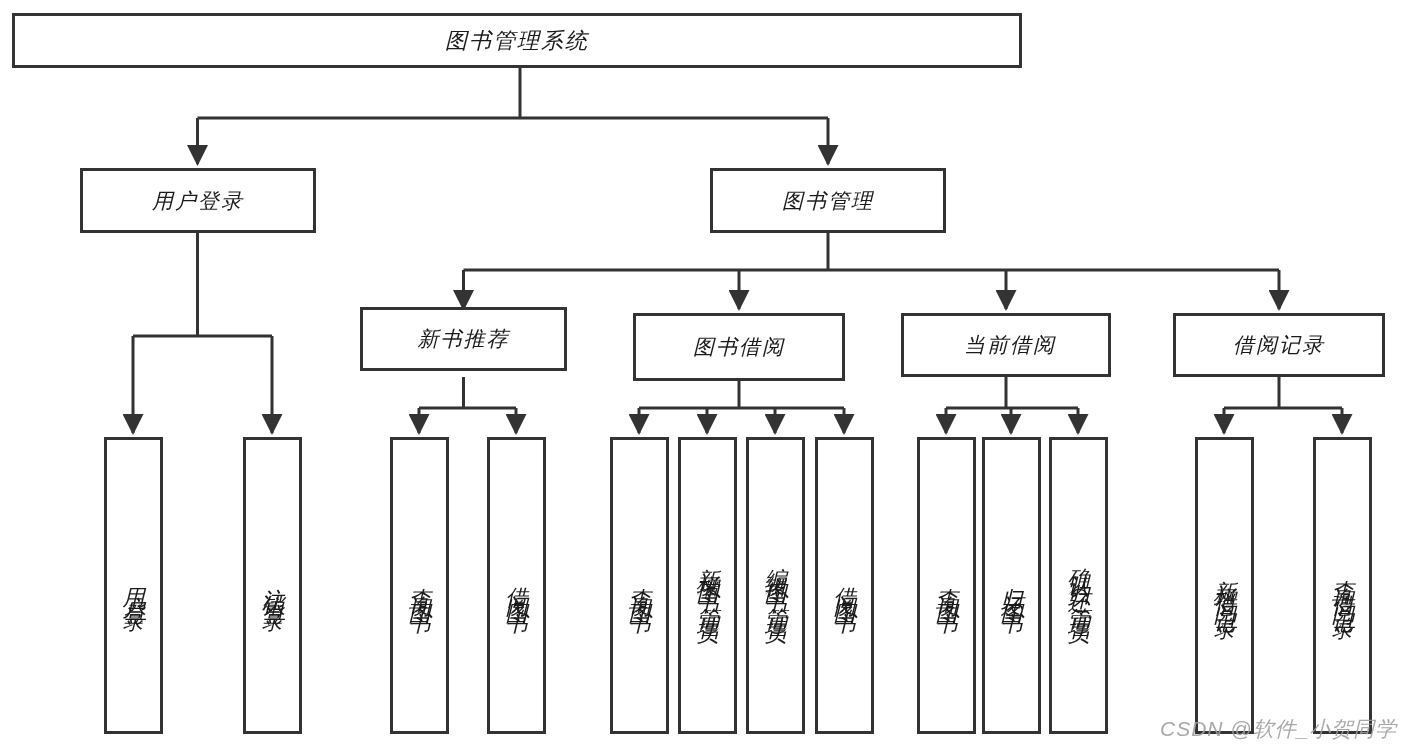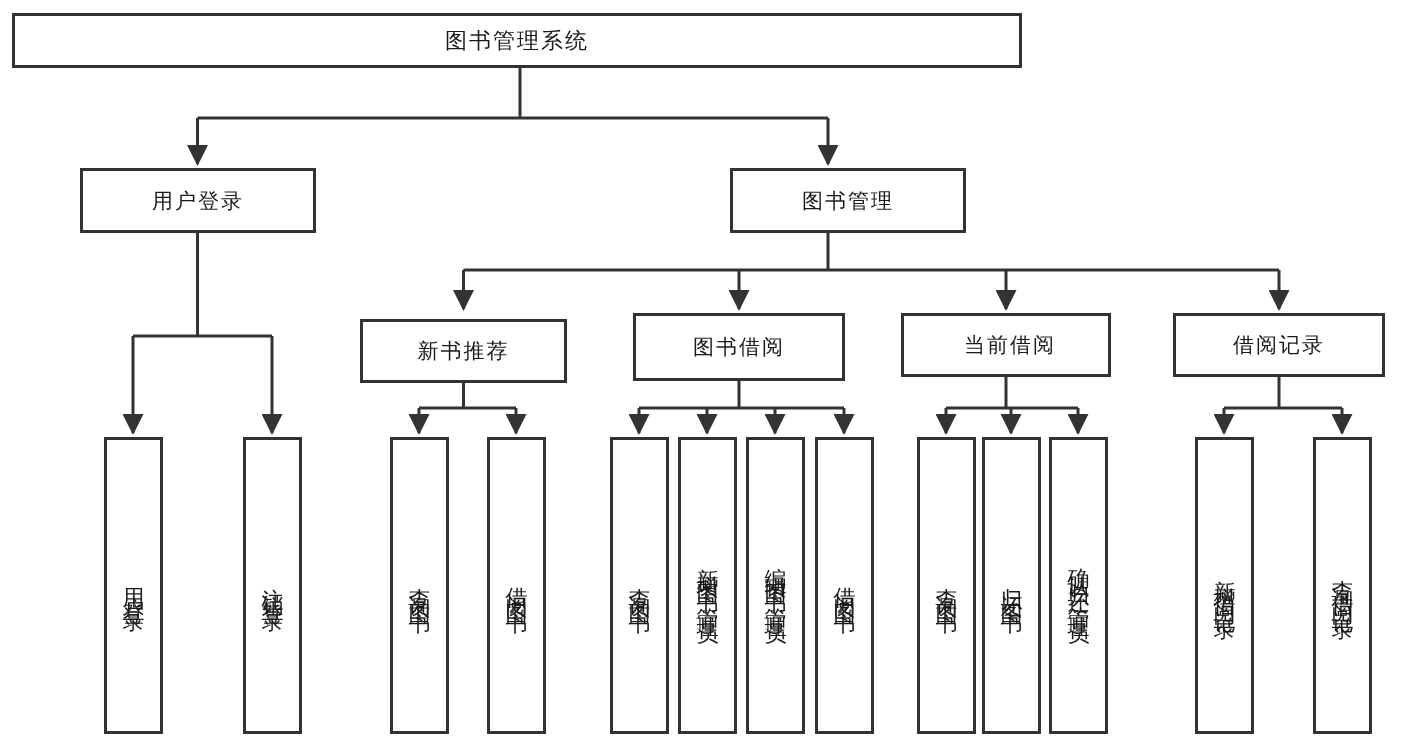--- a/index.html
+++ b/index.html
@@ -7,20 +7,21 @@
     padding: 0;
     background: #ffffff;
     font-family: "Liberation Sans", "DejaVu Sans", sans-serif;
   }
   .canvas {
     position: relative;
     width: 1405px;
     height: 747px;
     background: #ffffff;
     overflow: hidden;
+    font-style: italic;
   }
   svg.wires {
     position: absolute;
     left: 0;
     top: 0;
     z-index: 1;
     pointer-events: none;
   }
   .hbox {
     position: absolute;
@@ -122,23 +123,23 @@
       <path d="M1279,377 L1279,408"></path>
       <path d="M1224,408 L1342,408"></path>
       <path d="M1224,408 L1224,433" marker-end="url(#arrow)"></path>
       <path d="M1342,408 L1342,433" marker-end="url(#arrow)"></path>
     </g>
   </svg>
 
   <div class="hbox" style="left:12px; top:13px; width:1010px; height:55px; font-size:22px;">图书管理系统</div>
 
   <div class="hbox" style="left:80px; top:168px; width:236px; height:65px;">用户登录</div>
-  <div class="hbox" style="left:710px; top:168px; width:236px; height:65px;margin-left:20px;">图书管理</div>
+  <div class="hbox" style="left:710px; top:168px; width:236px; height:65px;">图书管理</div>
 
-  <div class="hbox" style="left:360px; top:319px; width:207px; height:64px;">新书推荐</div>
+  <div class="hbox" style="left:360px; top:307px; width:207px; height:64px;">新书推荐</div>
   <div class="hbox" style="left:633px; top:313px; width:212px; height:68px;">图书借阅</div>
   <div class="hbox" style="left:901px; top:313px; width:210px; height:64px;padding-left:8px;">当前借阅</div>
   <div class="hbox" style="left:1173px; top:313px; width:212px; height:64px;">借阅记录</div>
 
   <div class="vbox" style="left:104px;">用户登录</div>
   <div class="vbox" style="left:243px;">注销登录</div>
 
   <div class="vbox" style="left:390px;">查询图书</div>
   <div class="vbox" style="left:487px;">借阅图书</div>
 
@@ -147,14 +148,15 @@
   <div class="vbox" style="left:746px;">编辑图书（管理员）</div>
   <div class="vbox" style="left:815px;">借阅图书</div>
 
   <div class="vbox" style="left:917px;">查询图书</div>
   <div class="vbox" style="left:982px;">归还图书</div>
   <div class="vbox" style="left:1049px;">确认归还（管理员）</div>
 
   <div class="vbox" style="left:1195px;">新增借阅记录</div>
   <div class="vbox" style="left:1313px;">查询借阅记录</div>
 
+  <div class="watermark">CSDN @软件_小贺同学</div>
 
 </div>
 
 </body></html>

